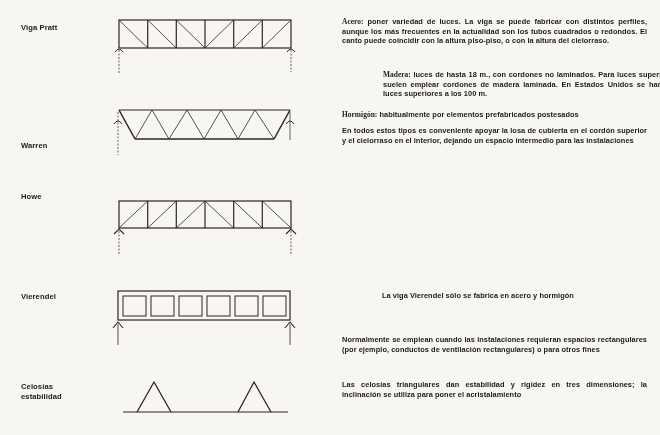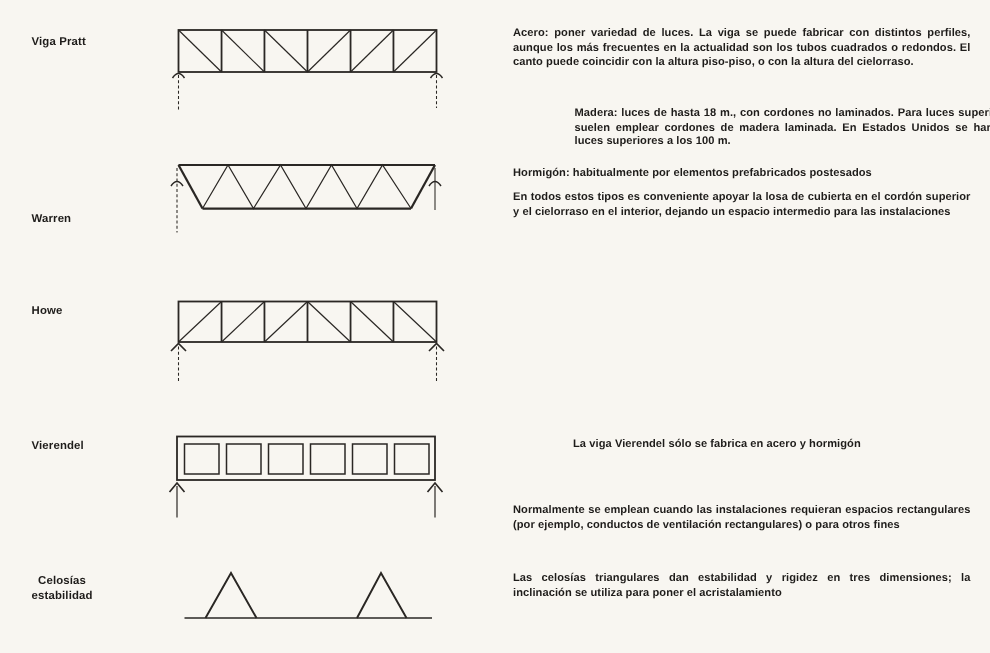--- a/index.html
+++ b/index.html
@@ -10,32 +10,32 @@
     color:#1e1c1a;
   }
   .label {
     position:absolute; left:21px; font-size:7.6px; font-weight:bold; line-height:9.5px;
     letter-spacing:0.1px;
   }
   .para {
     position:absolute; left:342px; width:305px; font-size:7.4px; font-weight:bold;
     line-height:9.6px; letter-spacing:0.05px; text-align:justify;
   }
-  .para .lead { font-weight:bold; }
+  .para .lead { font-weight:bold;font-family:Liberation Serif, serif; }
   svg.diagram { position:absolute; left:0; top:0; }
   svg line, svg path, svg rect, svg polyline { stroke:#2a2724; fill:none; }
 </style>
 </head>
 <body>
 
 <div class="label" style="top:23px;">Viga Pratt</div>
 <div class="label" style="top:112px;margin-top:29px;">Warren</div>
-<div class="label" style="top:202px;">Howe</div>
+<div class="label" style="top:192px;">Howe</div>
 <div class="label" style="top:292px;">Vierendel</div>
-<div class="label" style="top:382px;text-align:center;">
+<div class="label" style="top:382px;">
   <div>Celosías</div>
   <div>estabilidad</div>
 </div>
 
 <svg class="diagram" width="660" height="435" viewBox="0 0 660 435">
 
   <g stroke-width="1.2">
     <rect x="119" y="20" width="172" height="28"></rect>
     <line x1="147.7" y1="20" x2="147.7" y2="48"></line>
     <line x1="176.3" y1="20" x2="176.3" y2="48"></line>

